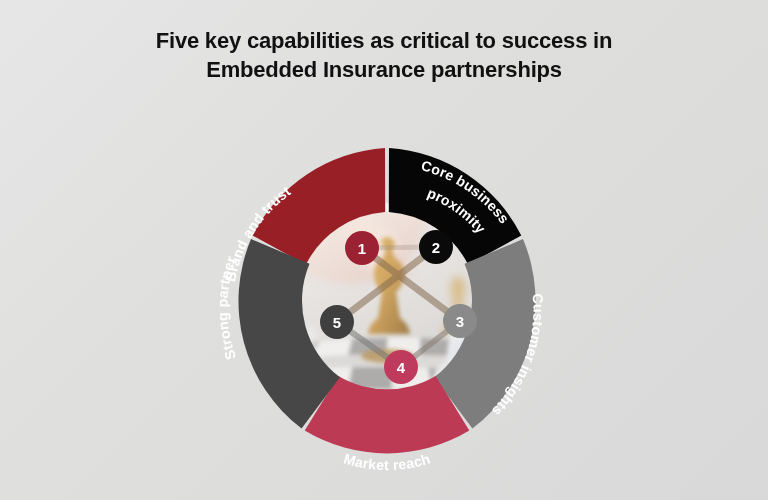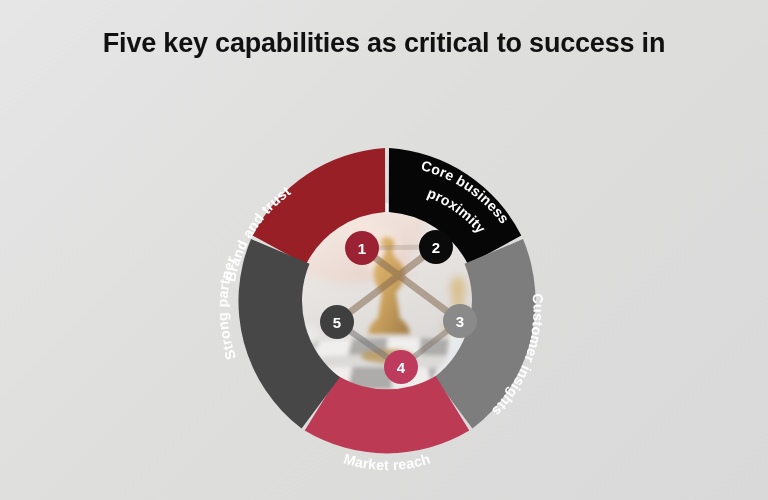--- a/index.html
+++ b/index.html
@@ -20,21 +20,21 @@
     inset: 0;
   }
 
   
   #title {
     position: absolute;
     left: 0;
     top: 26px;
     width: 768px;
     text-align: center;
-    font-size: 27px;
+    font-size: 22px;
     font-weight: bold;
     line-height: 1.32;
     color: #111111;
     letter-spacing: -0.2px;
     padding: 0 40px;
     box-sizing: border-box;
   }
   #title .line { display: block; }
 
   
@@ -65,20 +65,21 @@
     dominant-baseline: central;
   }
 </style>
 </head>
 <body>
 
 <div id="slide">
 
   <div id="title" style="color: rgb(17, 17, 17);">
     <span class="line">Five key capabilities as critical to success in</span>
+    <span class="line">Embedded Insurance partnerships</span>
   </div>
 
   <div id="diagram">
     <svg width="768" height="500" viewBox="0 0 768 500" xmlns="http://www.w3.org/2000/svg">
       <defs>
 
         <clipPath id="centerClip">
           <circle id="centerClipCircle" cx="387" cy="308" r="96"></circle>
         </clipPath>
 

